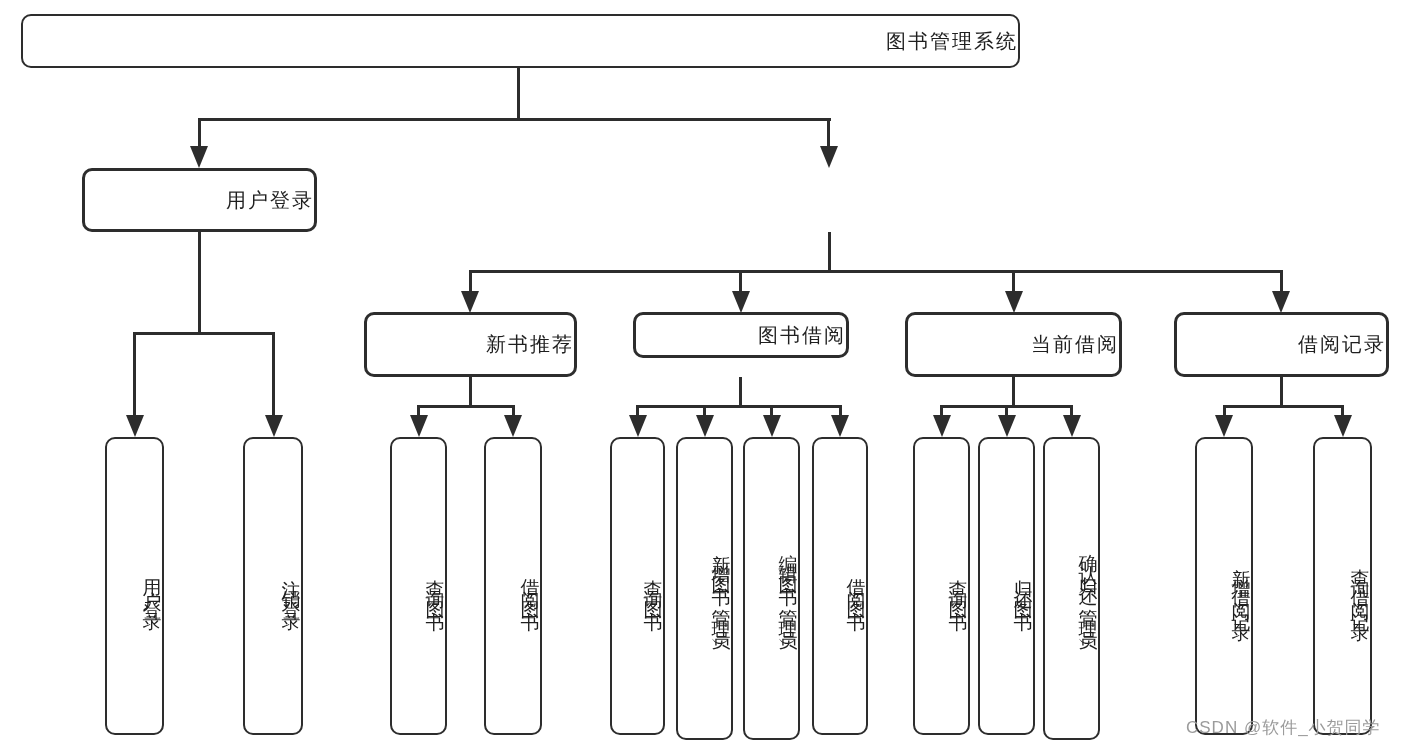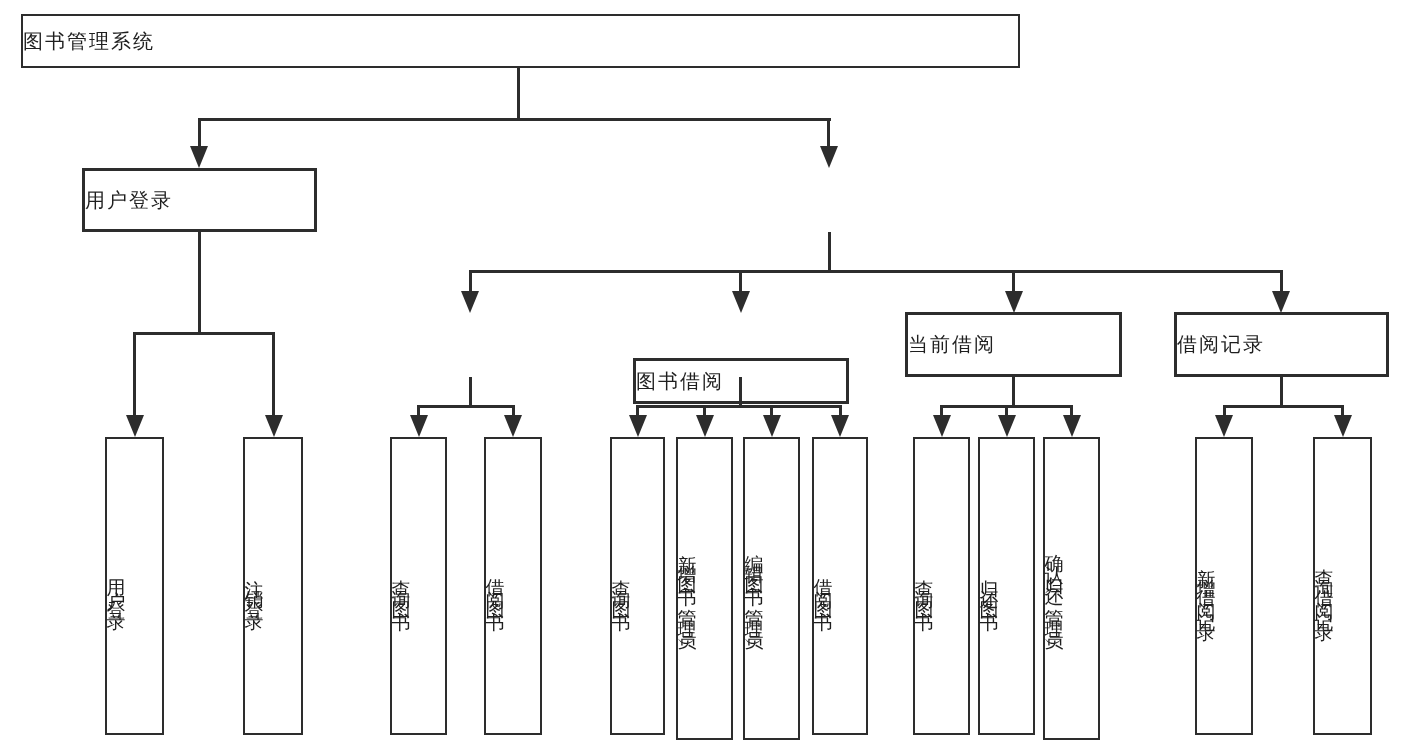--- a/index.html
+++ b/index.html
@@ -2,21 +2,21 @@
 <html style="--line: #2d2d2d; --box-border: #2d2d2d; --box-fill: #ffffff; --text: #1f1f1f; --watermark: #9b9b9b; --background: #ffffff;"><head>
 <meta charset="utf-8">
 <style>
   :root{
     --line:#2d2d2d; --box-border:#2d2d2d; --box-fill:#ffffff;
     --text:#1f1f1f; --watermark:#9b9b9b; --background:#ffffff;
   }
   html,body{margin:0;padding:0;}
   body{font-family:"Liberation Sans","DejaVu Sans",sans-serif;background:var(--background);}
   .canvas{position:relative;width:1405px;height:747px;background:var(--background);overflow:hidden;}
-  .box{position:absolute;background:var(--box-fill);display:flex;align-items:center;justify-content:flex-start;box-sizing:border-box;}
+  .box{position:absolute;background:var(--box-fill);display:flex;align-items:center;justify-content:flex-end;box-sizing:border-box;border-radius:10px;}
   .hbox{border:3px solid var(--box-border);}
   .rootbox{border-width:2px;}
   .vbox{border:2px solid var(--box-border);}
   .hbox .lbl{font-size:20px;color:var(--text);letter-spacing:2px;white-space:nowrap;}
   .vbox .lbl{writing-mode:vertical-rl;text-orientation:mixed;font-size:19px;letter-spacing:11px;line-height:1;color:var(--text);}
   .ln{position:absolute;background:var(--line);}
   .arr{position:absolute;width:0;height:0;border-left:9px solid transparent;border-right:9px solid transparent;border-top:22px solid var(--line);}
   .watermark{position:absolute;left:1186px;top:716px;font-size:17px;color:var(--watermark);letter-spacing:1px;white-space:nowrap;z-index:5;}
 </style>
 </head>
@@ -50,21 +50,24 @@
   <div class="ln" style="left:469px;top:270px;width:814px;height:3px;"></div>
   <div class="ln" style="left:469px;top:270px;width:3px;height:23px;"></div>
   <div class="ln" style="left:739px;top:270px;width:3px;height:23px;"></div>
   <div class="ln" style="left:1012px;top:270px;width:3px;height:23px;"></div>
   <div class="ln" style="left:1280px;top:270px;width:3px;height:23px;"></div>
   <div class="arr" style="left:461px;top:291px;"></div>
   <div class="arr" style="left:732px;top:291px;"></div>
   <div class="arr" style="left:1005px;top:291px;"></div>
   <div class="arr" style="left:1272px;top:291px;"></div>
 
-  <div class="box hbox" style="left:633px;top:312px;width:216px;height:46px;margin-top:46px;">
+  <div class="box hbox" style="left:364px;top:312px;width:213px;height:65px;">
+    <span class="lbl">新书推荐</span>
+  </div>
+  <div class="box hbox" style="left:633px;top:312px;width:216px;height:46px;">
     <span class="lbl">图书借阅</span>
   </div>
   <div class="box hbox" style="left:1174px;top:312px;width:215px;height:65px;">
     <span class="lbl">借阅记录</span>
   </div>
   <div class="box hbox" style="left:905px;top:312px;width:217px;height:65px;">
     <span class="lbl">当前借阅</span>
   </div>
 
   <div class="ln" style="left:469px;top:377px;width:3px;height:28px;"></div>
@@ -138,14 +141,15 @@
     <span class="lbl">确认归还（管理员）</span>
   </div>
 
   <div class="box vbox" style="left:1195px;top:437px;width:58px;height:298px;">
     <span class="lbl">新增借阅记录</span>
   </div>
   <div class="box vbox" style="left:1313px;top:437px;width:59px;height:298px;">
     <span class="lbl">查询借阅记录</span>
   </div>
 
+  <div class="watermark">CSDN @软件_小贺同学</div>
 
 </div>
 
 </body></html>

